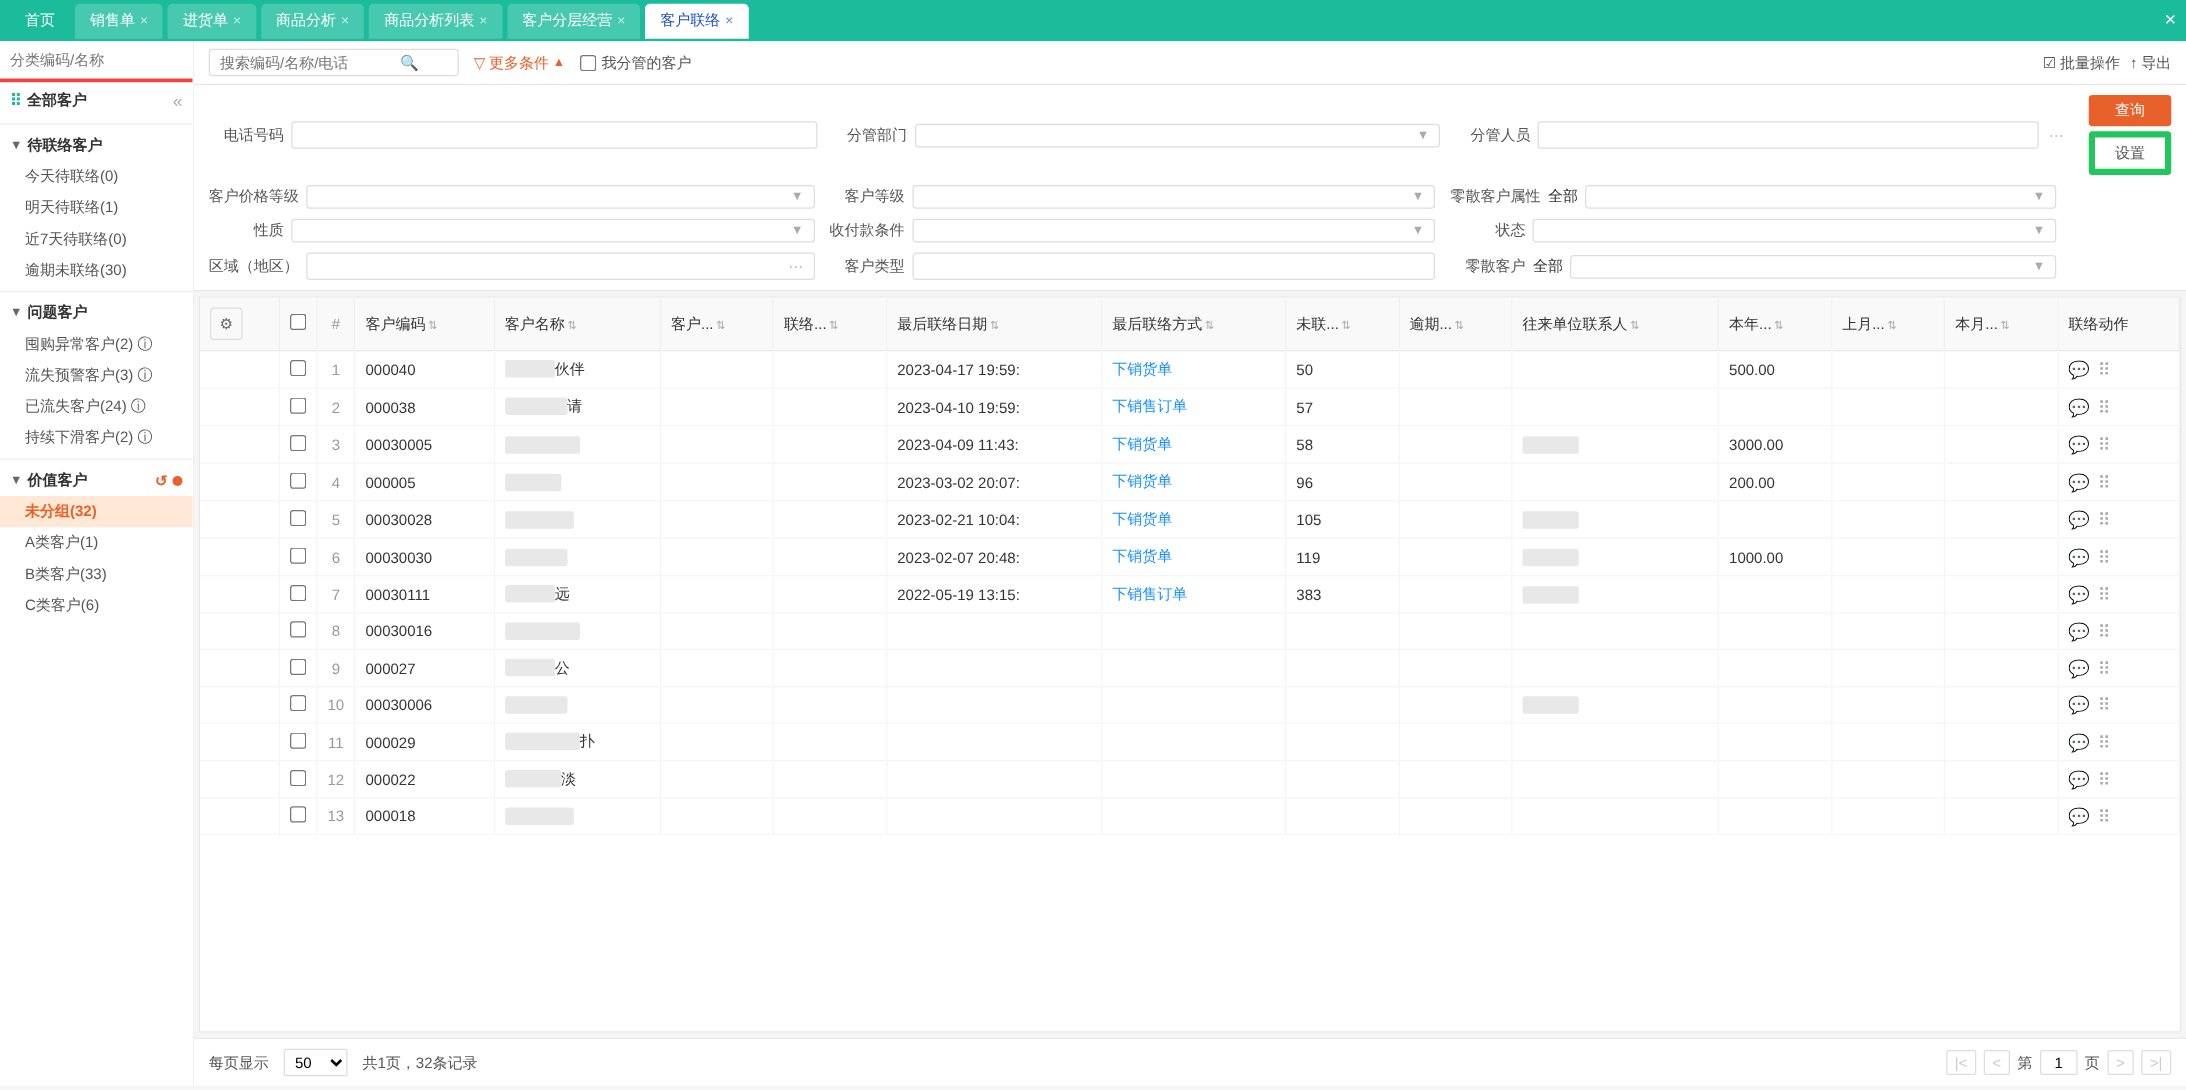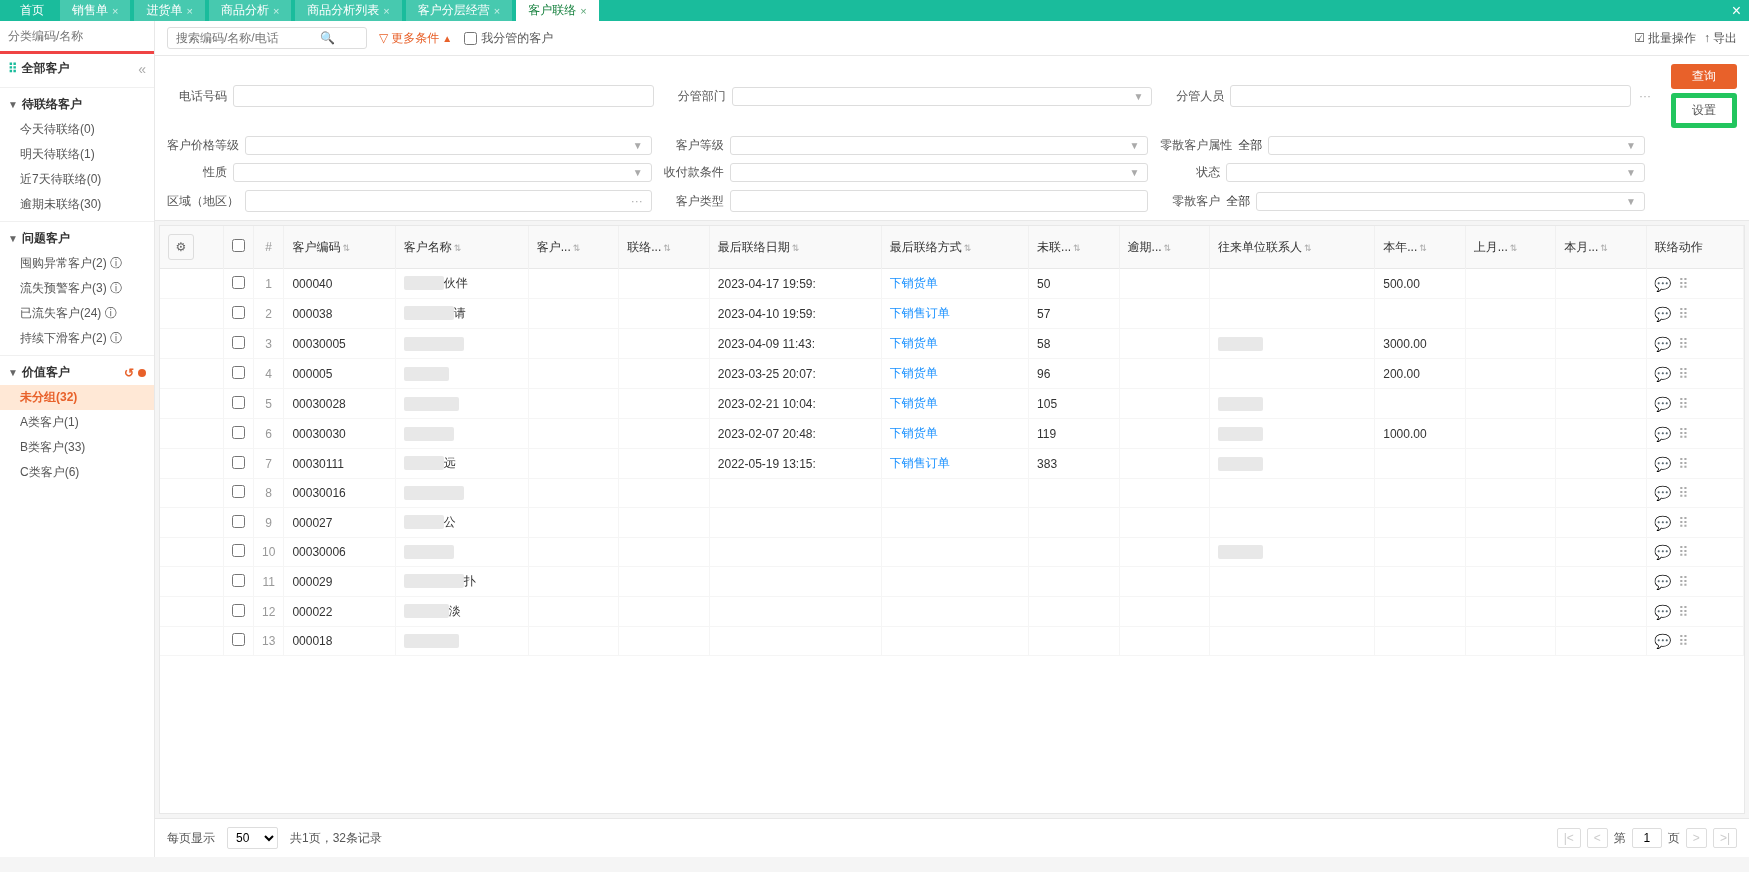--- a/index.html
+++ b/index.html
@@ -3,38 +3,38 @@
   <meta charset="utf-8">
   <style>
     * { box-sizing: border-box; margin: 0; padding: 0; font-family: 'Microsoft YaHei', Arial, sans-serif; font-size: 12px; }
     body { background: #f5f5f5; overflow: hidden; }
     
     
     .topbar {
       display: flex;
       align-items: center;
       background: #1abc9c;
-      height: 21px;
+      height: 33px;
       padding: 0 8px;
       gap: 4px;
     }
     .topbar-tab {
       display: flex;
       align-items: center;
       height: 28px;
       padding: 0 12px;
       border-radius: 4px 4px 0 0;
       color: #fff;
       cursor: pointer;
       font-size: 13px;
       gap: 4px;
       white-space: nowrap;
     }
     .topbar-tab.home { background: transparent; }
-    .topbar-tab.active { background: #fff; color: #15803d; justify-content: space-between; }
+    .topbar-tab.active { background: #fff; color: #1d4ed8; justify-content: space-between; }
     .topbar-tab.inactive { background: rgba(255,255,255,0.2); }
     .topbar-tab .close-x { font-size: 11px; color: inherit; opacity: 0.7; cursor: pointer; }
     .topbar-close { margin-left: auto; color: #fff; cursor: pointer; font-size: 16px; }
 
     
     .main-layout {
       display: flex;
       height: calc(100vh - 36px);
       overflow: hidden;
     }
@@ -735,21 +735,21 @@
       <td class="checkbox-cell">
         <input type="checkbox" style="">
       </td>
       <td class="col-num">4</td>
       <td>000005</td>
       <td>
         <span class="td-blurred" style="width:45px;">&nbsp;&nbsp;&nbsp;&nbsp;&nbsp;</span>
       </td>
       <td></td>
       <td></td>
-      <td>2023-03-25 20:07:</td>
+      <td>2023-03-02 20:07:</td>
       <td>
         <span class="td-link">下销货单</span>
       </td>
       <td>96</td>
       <td></td>
       <td>
         
       </td>
       <td>200.00</td>
       <td></td>

